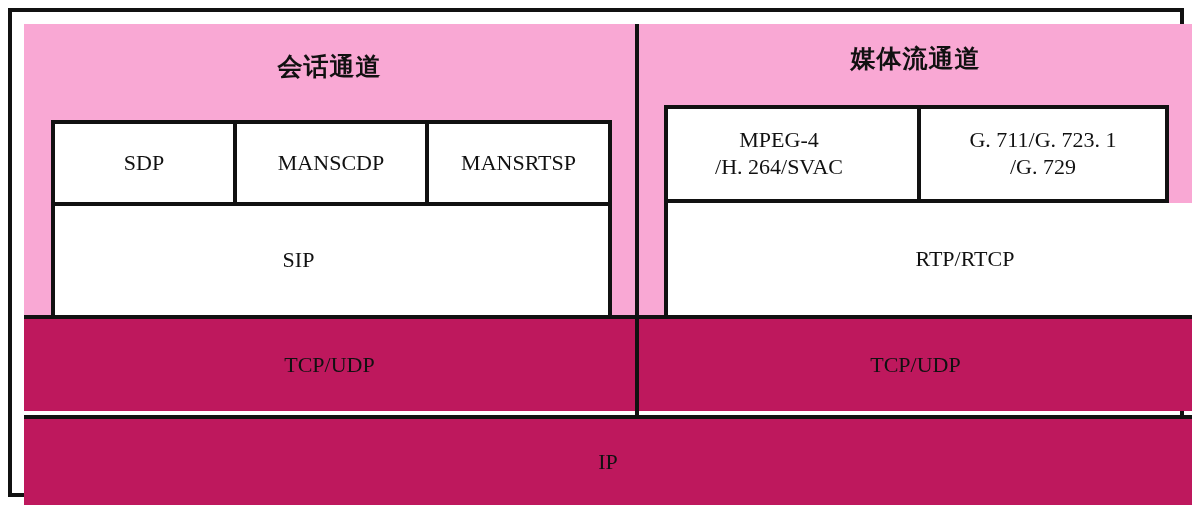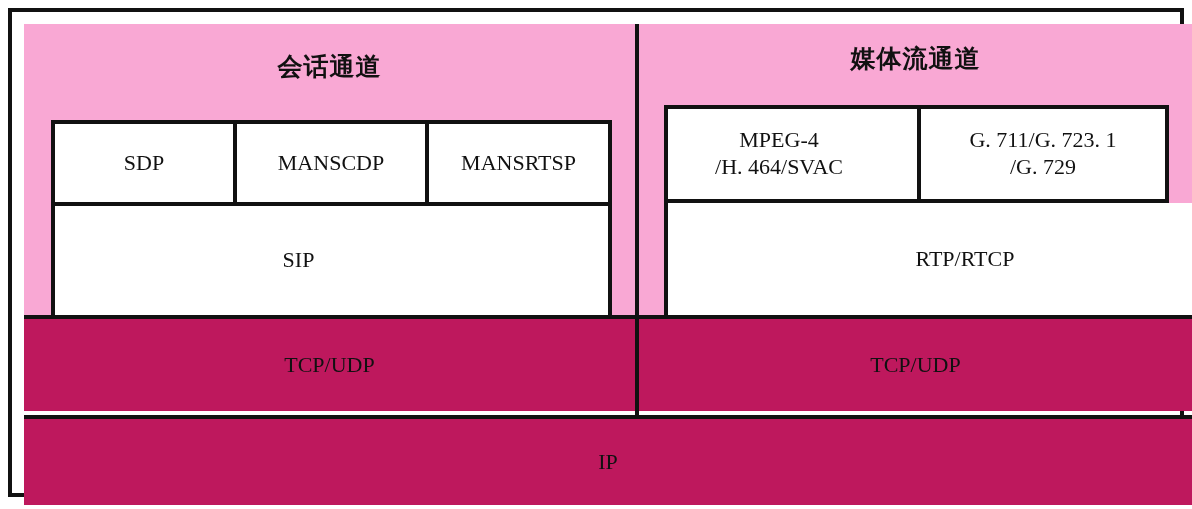--- a/index.html
+++ b/index.html
@@ -172,21 +172,21 @@
     <div class="col-divider"></div>
 
     <div class="channel-col right">
 
       <div class="channel-title" style="height:69px;">媒体流通道</div>
 
       <div class="group-box right-group">
 
         <div class="sub-cell" style="left:12px; top:0px; width:198px; height:90px;">
           <span class="txt-line">MPEG-4</span>
-          <span class="txt-line">/H. 464/SVAC</span>
+          <span class="txt-line">/H. 264/SVAC</span>
         </div>
 
         <div class="vline" style="left:249px; top:0px; height:90px;"></div>
 
         <div class="sub-cell" style="left:253px; top:0px; width:244px; height:90px;align-items:center;">
           <span class="txt-line">G. 711/G. 723. 1</span>
           <span class="txt-line">/G. 729</span>
         </div>
 
         <div class="hline" style="left:0px; top:90px; width:497px;"></div>

